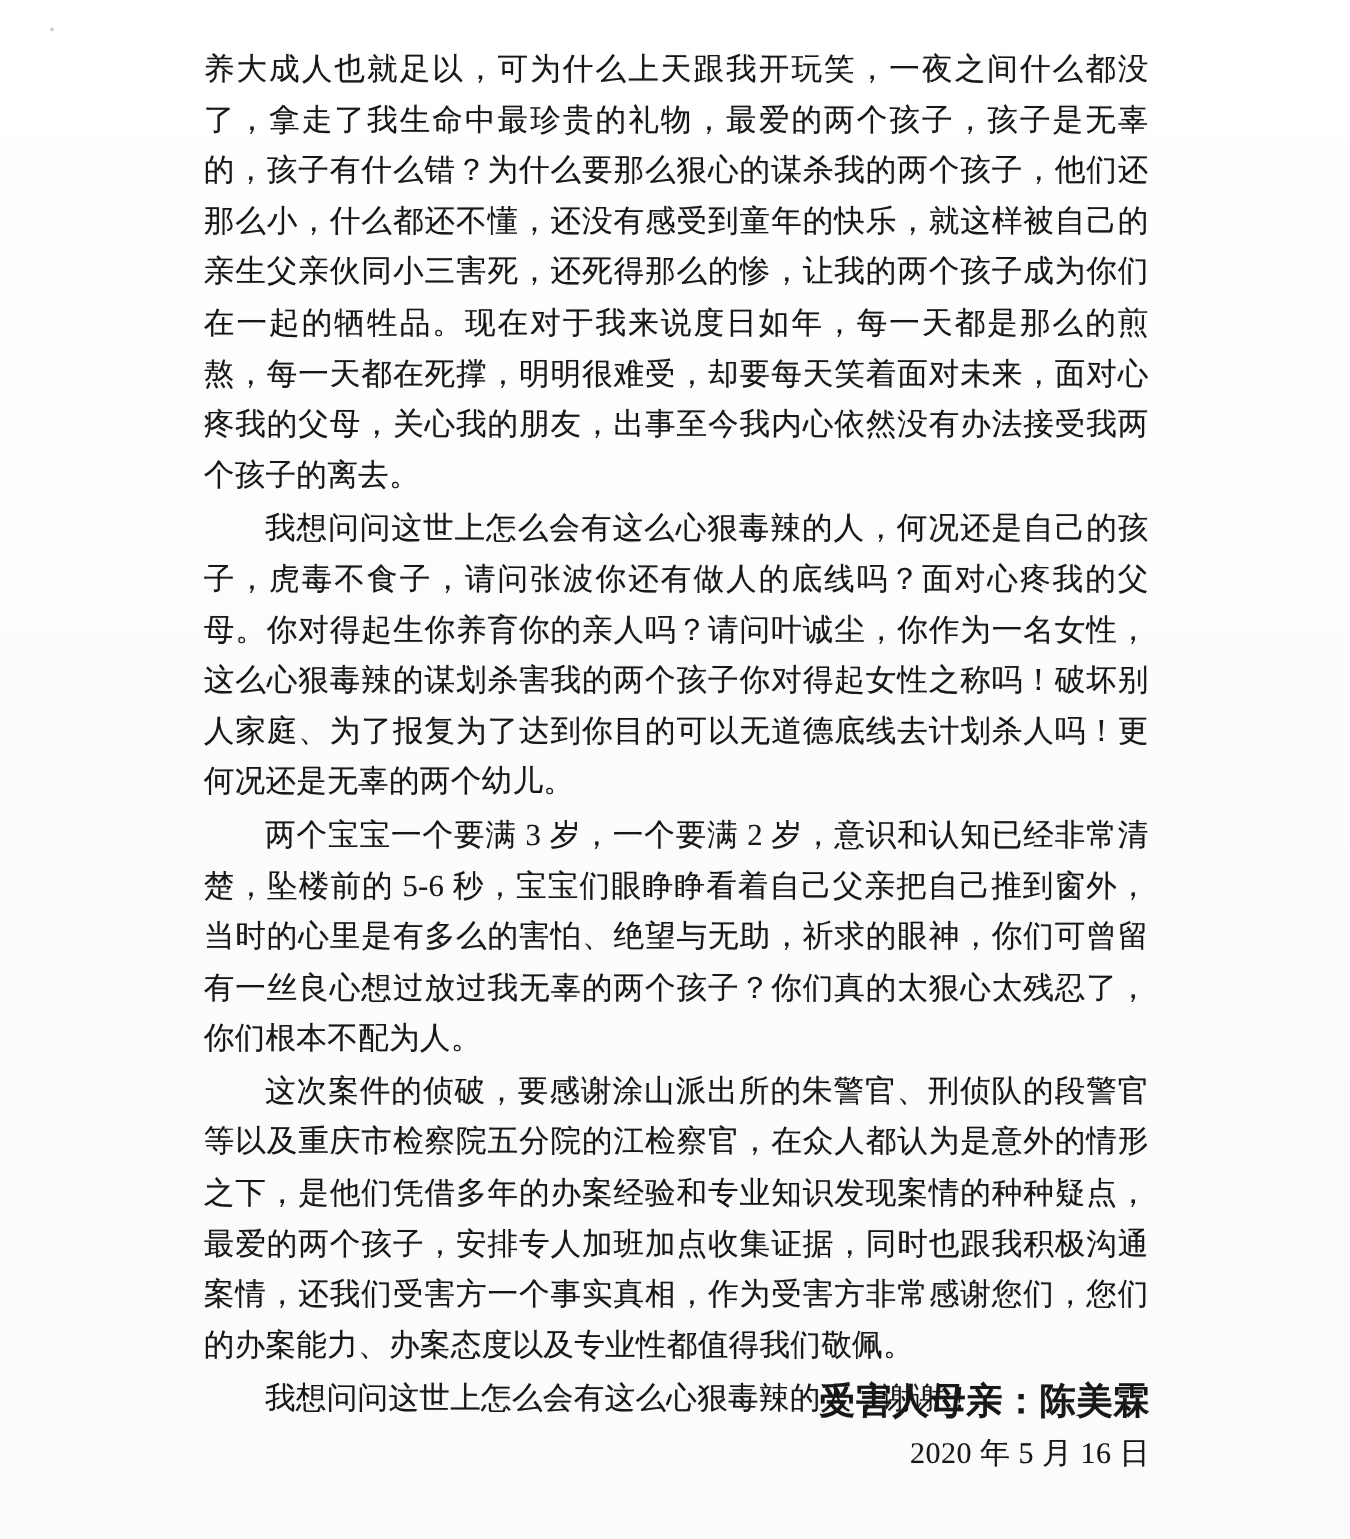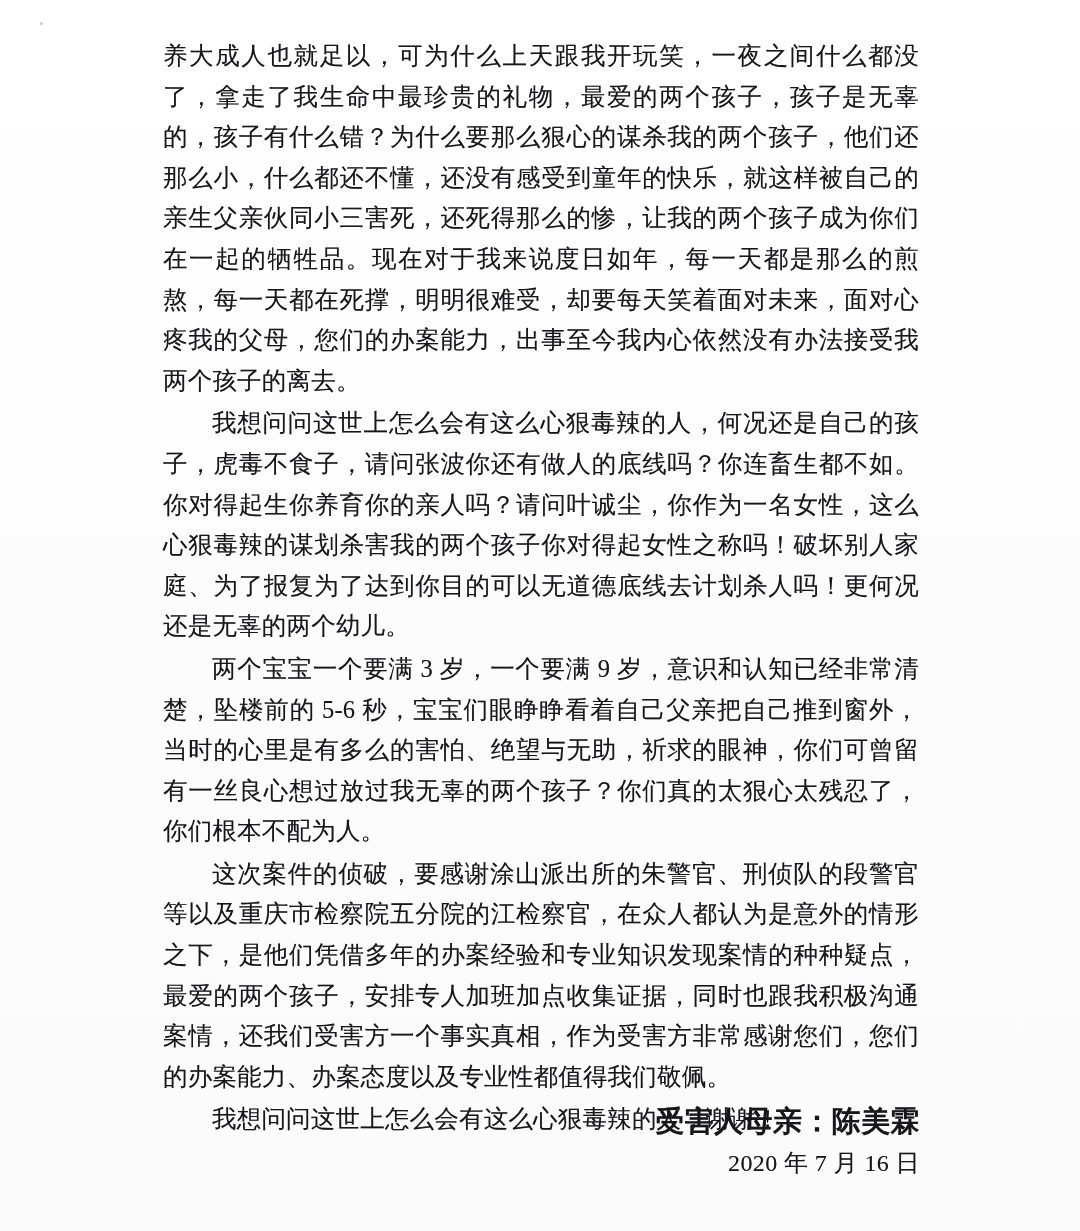--- a/index.html
+++ b/index.html
@@ -87,25 +87,25 @@
   }
 </style>
 </head>
 <body>
 
 <div class="page">
 
   <div class="speckle"></div>
 
   <div class="doc-body">
-    <p class="para first">养大成人也就足以，可为什么上天跟我开玩笑，一夜之间什么都没了，拿走了我生命中最珍贵的礼物，最爱的两个孩子，孩子是无辜的，孩子有什么错？为什么要那么狠心的谋杀我的两个孩子，他们还那么小，什么都还不懂，还没有感受到童年的快乐，就这样被自己的亲生父亲伙同小三害死，还死得那么的惨，让我的两个孩子成为你们在一起的牺牲品。现在对于我来说度日如年，每一天都是那么的煎熬，每一天都在死撑，明明很难受，却要每天笑着面对未来，面对心疼我的父母，您们的办案能力，出事至今我内心依然没有办法接受我两个孩子的离去。</p>
-    <p class="para">我想问问这世上怎么会有这么心狠毒辣的人，何况还是自己的孩子，虎毒不食子，请问张波你还有做人的底线吗？你连畜生都不如。你对得起生你养育你的亲人吗？请问叶诚尘，你作为一名女性，这么心狠毒辣的谋划杀害我的两个孩子你对得起女性之称吗！破坏别人家庭、为了报复为了达到你目的可以无道德底线去计划杀人吗！更何况还是无辜的两个幼儿。</p>
-    <p class="para">两个宝宝一个要满 3 岁，一个要满 9 岁，意识和认知已经非常清楚，坠楼前的 5-6 秒，宝宝们眼睁睁看着自己父亲把自己推到窗外，当时的心里是有多么的害怕、绝望与无助，祈求的眼神，你们可曾留有一丝良心想过放过我无辜的两个孩子？你们真的太狠心太残忍了，你们根本不配为人。</p>
+    <p class="para first">养大成人也就足以，可为什么上天跟我开玩笑，一夜之间什么都没了，拿走了我生命中最珍贵的礼物，最爱的两个孩子，孩子是无辜的，孩子有什么错？为什么要那么狠心的谋杀我的两个孩子，他们还那么小，什么都还不懂，还没有感受到童年的快乐，就这样被自己的亲生父亲伙同小三害死，还死得那么的惨，让我的两个孩子成为你们在一起的牺牲品。现在对于我来说度日如年，每一天都是那么的煎熬，每一天都在死撑，明明很难受，却要每天笑着面对未来，面对心疼我的父母，关心我的朋友，出事至今我内心依然没有办法接受我两个孩子的离去。</p>
+    <p class="para">我想问问这世上怎么会有这么心狠毒辣的人，何况还是自己的孩子，虎毒不食子，请问张波你还有做人的底线吗？面对心疼我的父母。你对得起生你养育你的亲人吗？请问叶诚尘，你作为一名女性，这么心狠毒辣的谋划杀害我的两个孩子你对得起女性之称吗！破坏别人家庭、为了报复为了达到你目的可以无道德底线去计划杀人吗！更何况还是无辜的两个幼儿。</p>
+    <p class="para">两个宝宝一个要满 3 岁，一个要满 2 岁，意识和认知已经非常清楚，坠楼前的 5-6 秒，宝宝们眼睁睁看着自己父亲把自己推到窗外，当时的心里是有多么的害怕、绝望与无助，祈求的眼神，你们可曾留有一丝良心想过放过我无辜的两个孩子？你们真的太狠心太残忍了，你们根本不配为人。</p>
     <p class="para">这次案件的侦破，要感谢涂山派出所的朱警官、刑侦队的段警官等以及重庆市检察院五分院的江检察官，在众人都认为是意外的情形之下，是他们凭借多年的办案经验和专业知识发现案情的种种疑点，最爱的两个孩子，安排专人加班加点收集证据，同时也跟我积极沟通案情，还我们受害方一个事实真相，作为受害方非常感谢您们，您们的办案能力、办案态度以及专业性都值得我们敬佩。</p>
     <p class="para last">我想问问这世上怎么会有这么心狠毒辣的人，谢谢！</p>
   </div>
 
   <div class="signature-block">
     <div class="sig-line">受害人母亲：陈美霖</div>
-    <div class="sig-date">2020 年 7 月 16 日</div>
+    <div class="sig-date">2020 年 5 月 16 日</div>
   </div>
 
 </div>
 
 </body></html>

